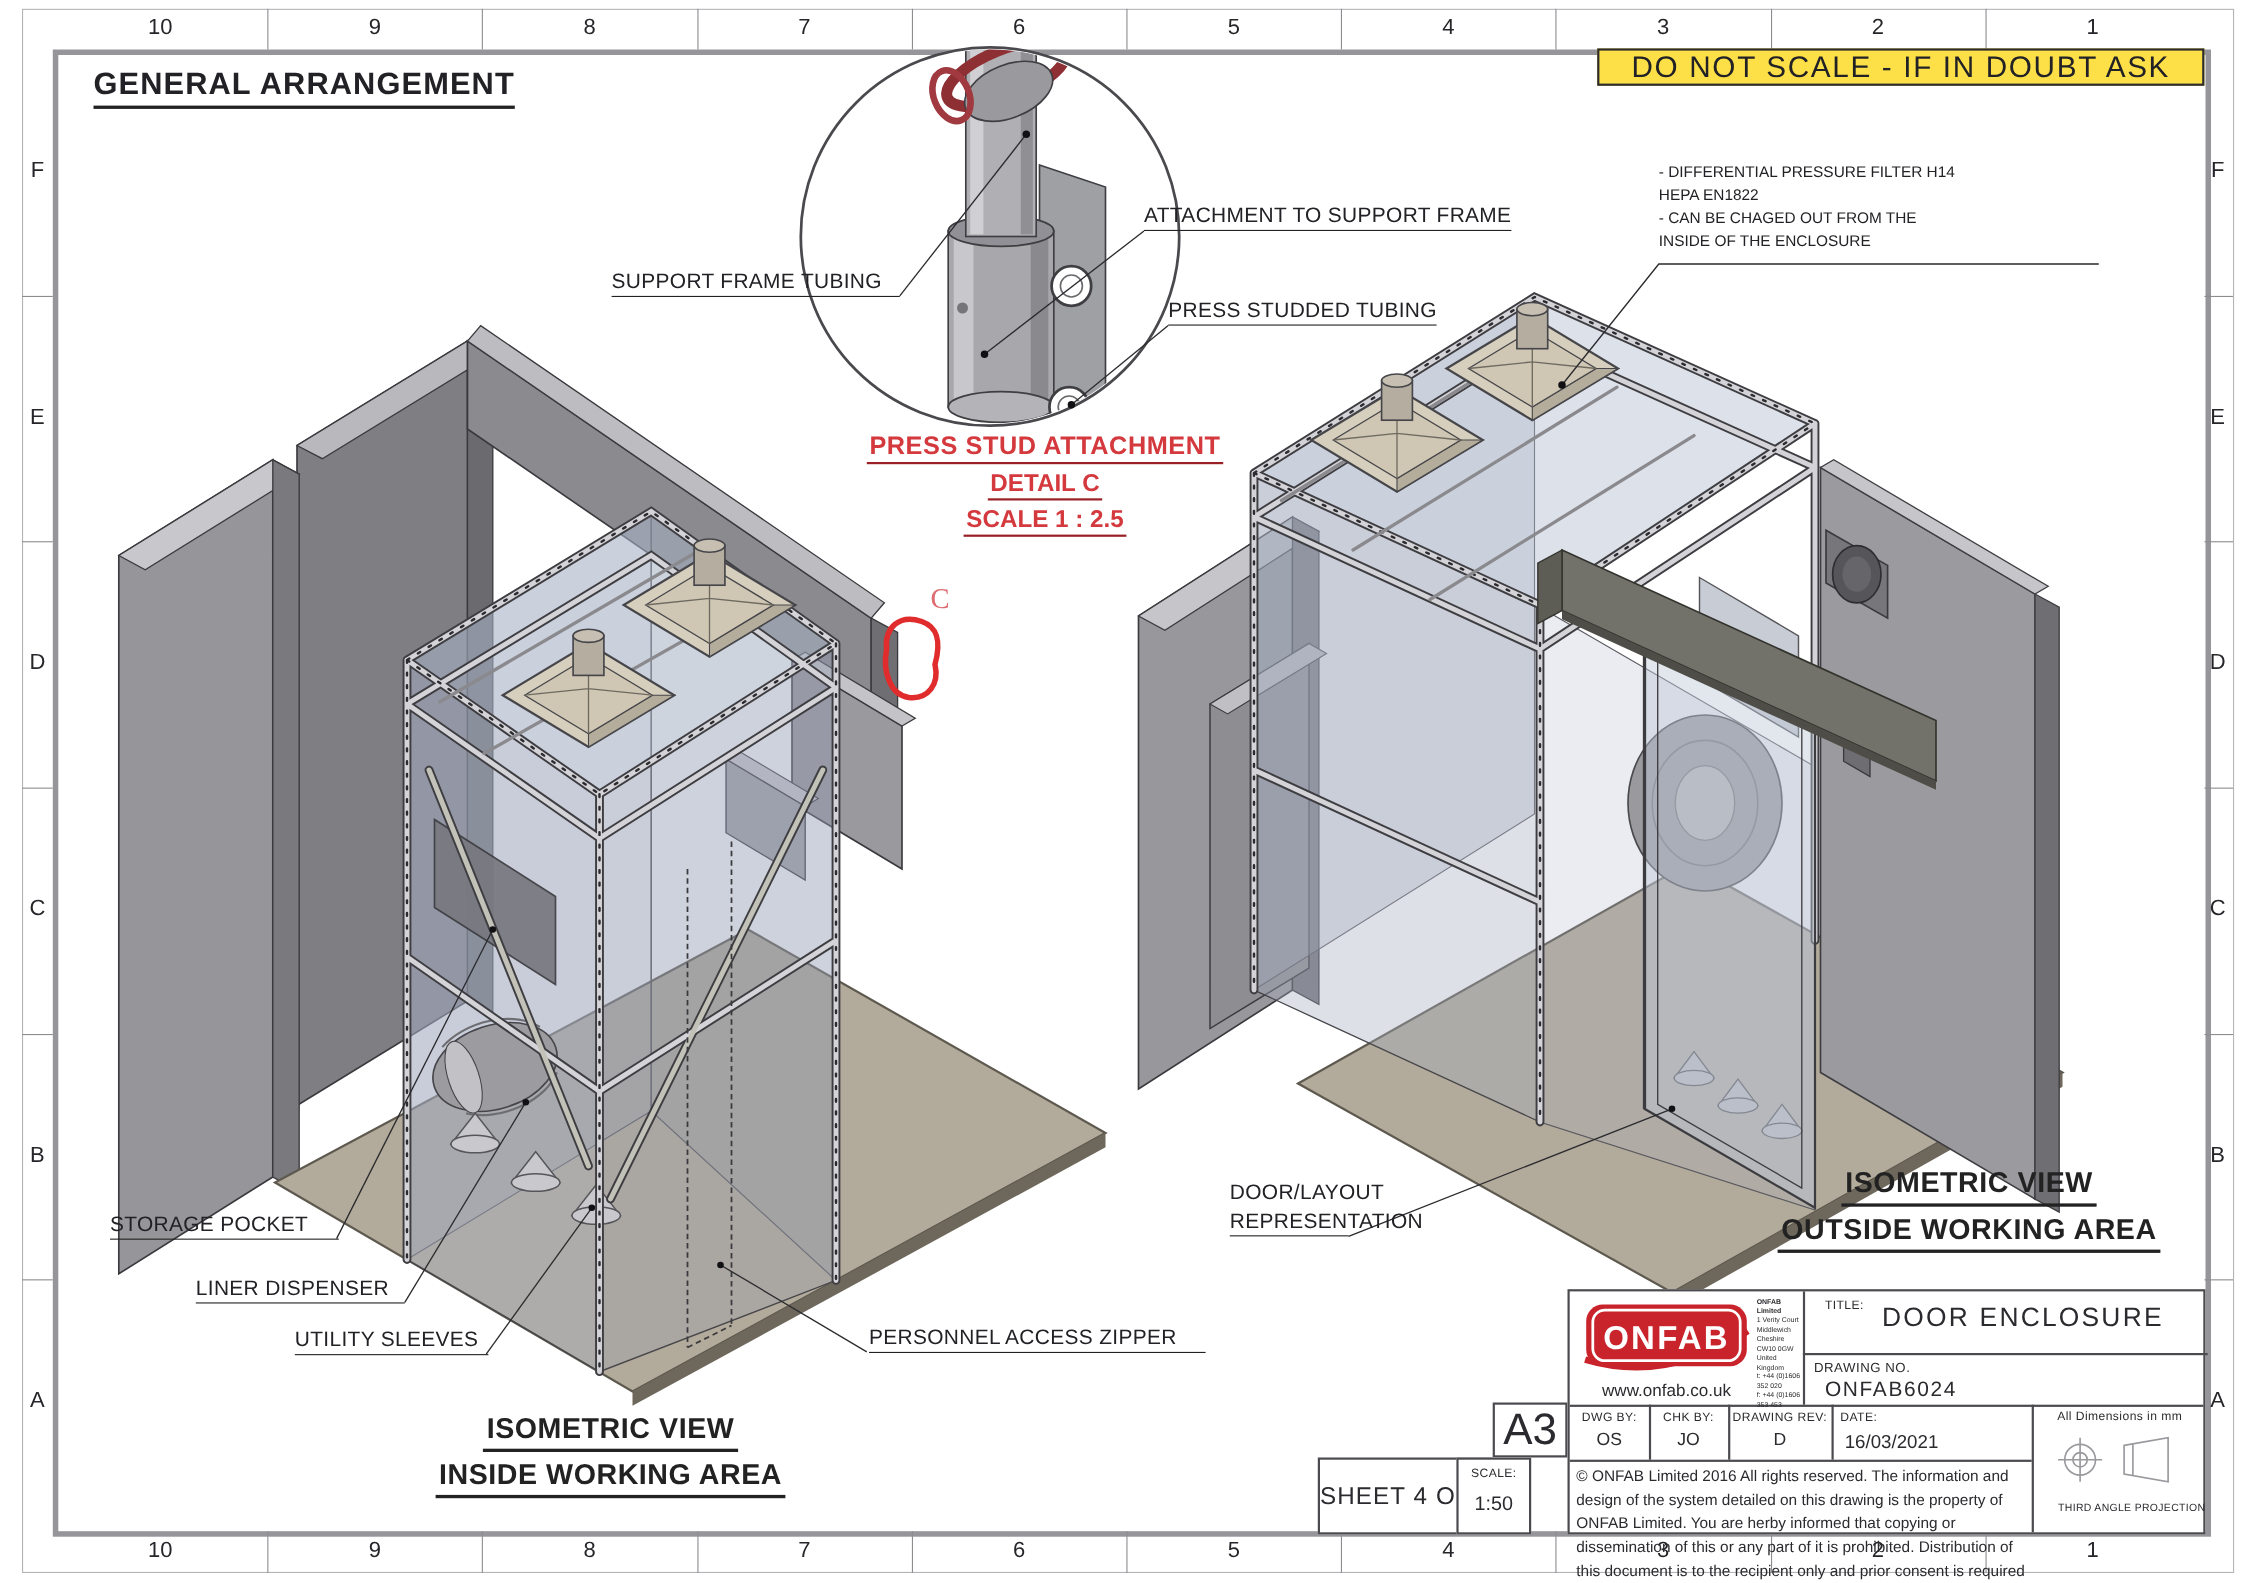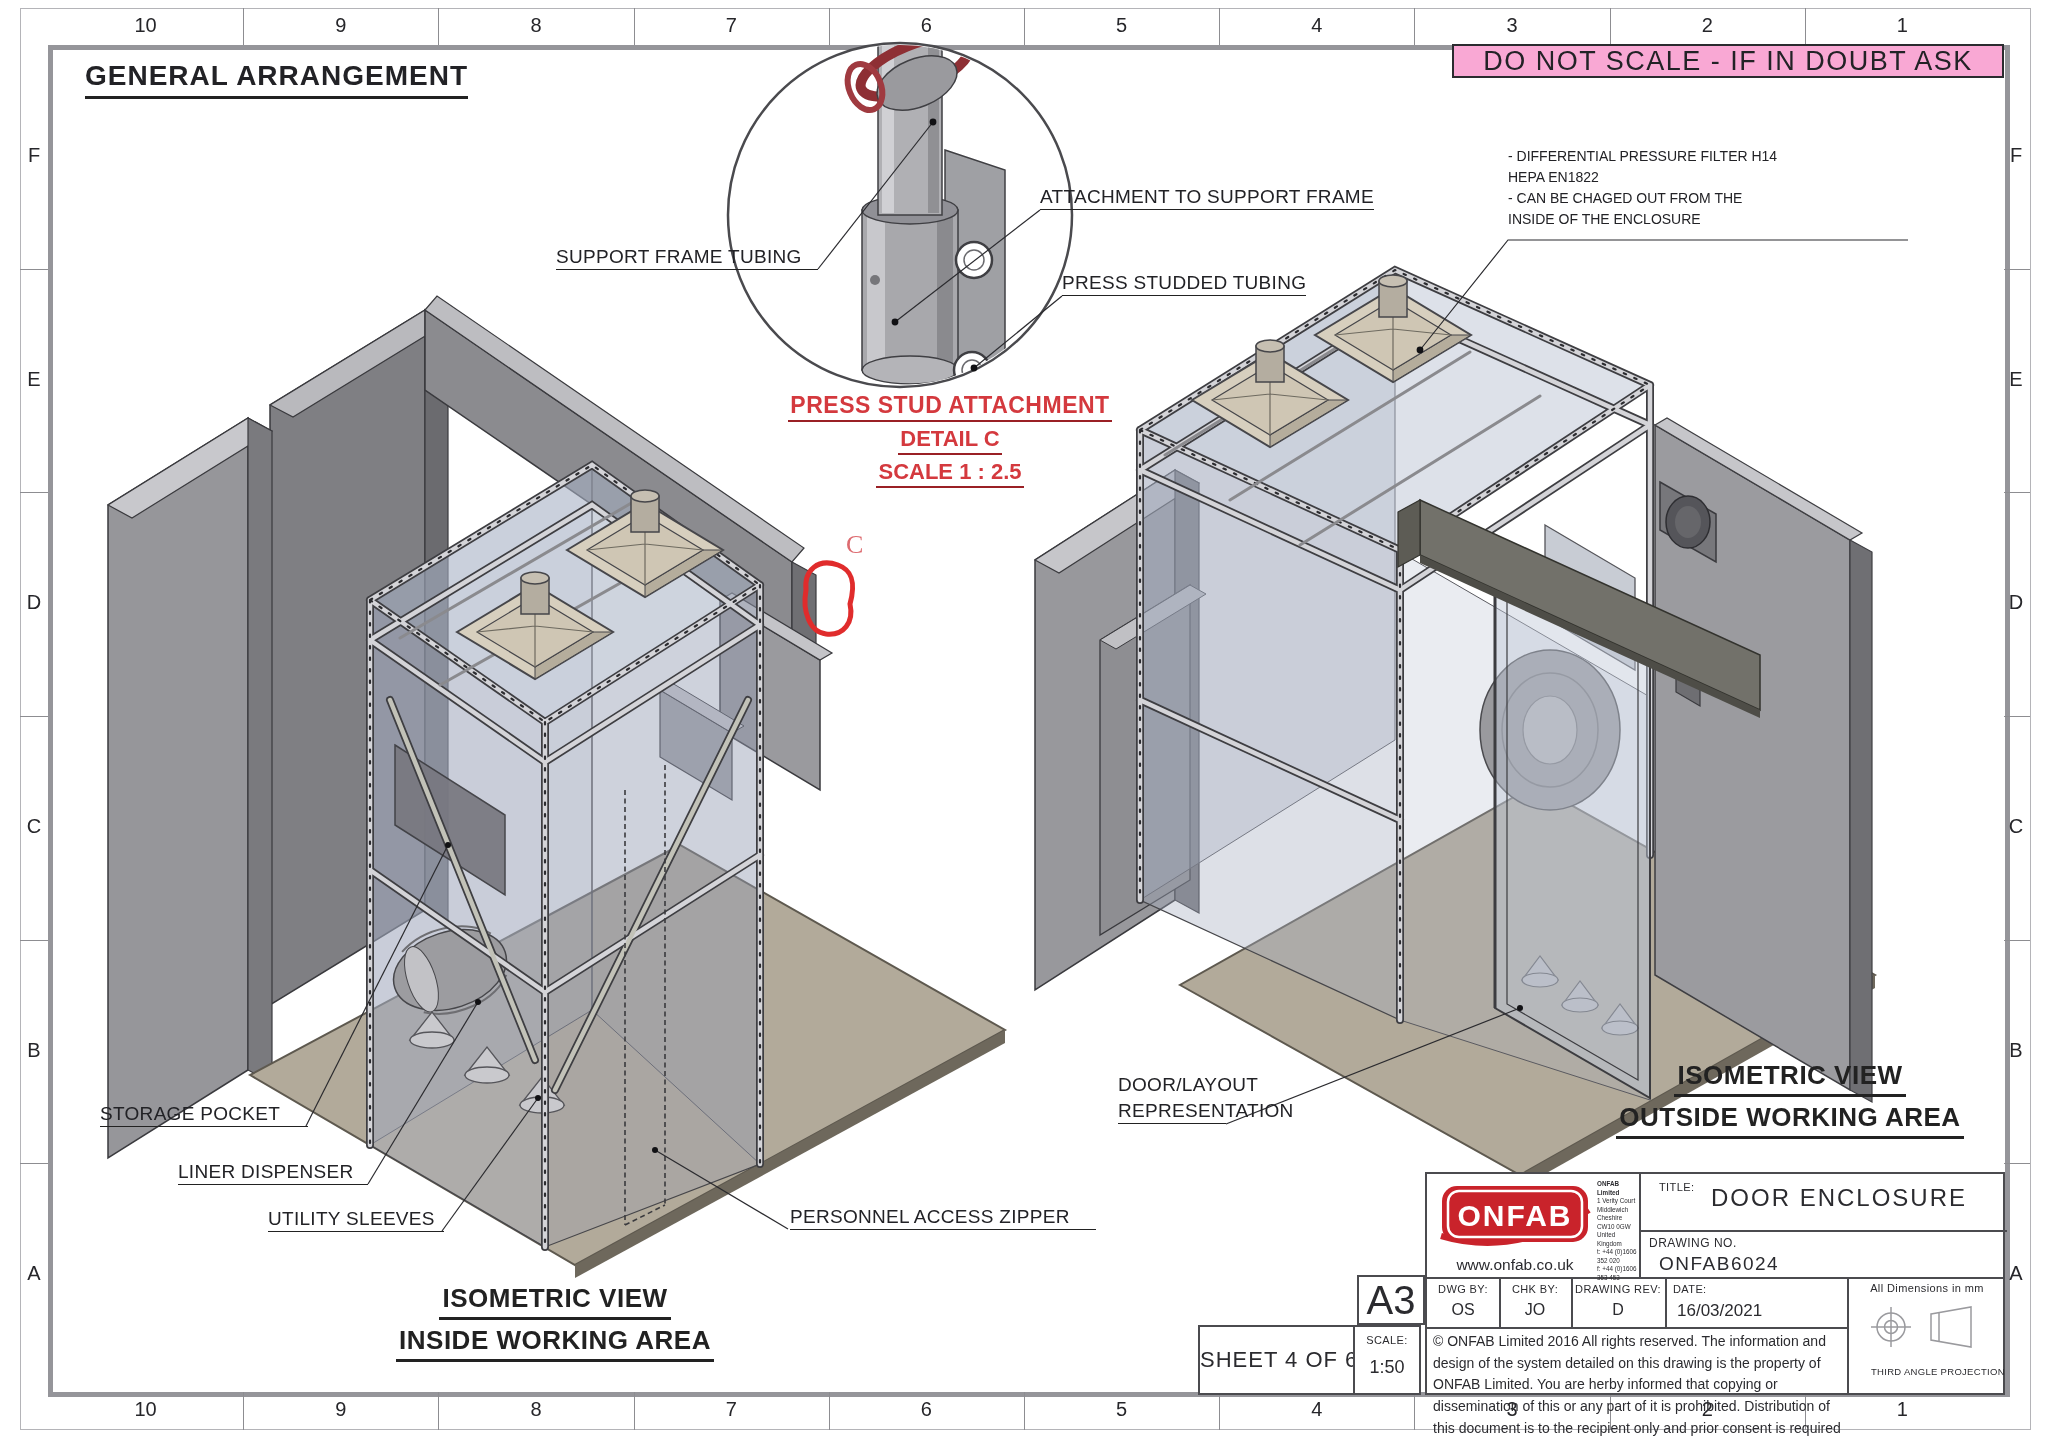--- a/index.html
+++ b/index.html
@@ -7,21 +7,21 @@
   .sheet{position:relative;width:2051px;height:1439px;background:#fff;overflow:hidden;}
   .outer-frame{position:absolute;left:20px;top:8px;width:2009px;height:1420px;border:1.5px solid #b4b4b8;}
   .inner-frame{position:absolute;left:48px;top:45px;width:1952px;height:1342px;border:5px solid #95959a;background:transparent;z-index:5;}
   .grid-label{position:absolute;text-align:center;font-size:20px;color:#26262a;z-index:6;}
   .tick-v{position:absolute;width:0;border-left:1px solid #8d8d91;z-index:6;}
   .tick-h{position:absolute;height:0;border-top:1px solid #8d8d91;z-index:6;}
   .scene{position:absolute;z-index:10;}
   .overlay{position:absolute;left:0;top:0;z-index:50;pointer-events:none;}
   .txt{position:absolute;color:#222226;white-space:nowrap;z-index:60;}
   .ga-title{font-size:28px;font-weight:bold;letter-spacing:1px;border-bottom:3.5px solid #222;padding-bottom:4px;}
-  .warning{font-size:27px;letter-spacing:1.5px;border:2px solid #2b2b2f;padding:0 12px;background:#f9a8d4;height:30px;line-height:30px;}
+  .warning{font-size:27px;letter-spacing:1.5px;border:2px solid #2b2b2f;padding:0 12px;background:#fde047;height:30px;line-height:30px;}
   .lbl{font-size:19px;letter-spacing:.3px;}
   .lbl-u{border-bottom:1.3px solid #222;padding-bottom:1px;}
   .note{font-size:14px;line-height:21px;}
   .red-block{position:absolute;z-index:60;text-align:center;color:#d4393e;font-weight:bold;}
   .red-block .r1{font-size:23px;letter-spacing:.5px;}
   .red-block .r2{font-size:22px;}
   .red-block span{border-bottom:2.5px solid #9a2025;padding:0 2px 2px;}
   .red-block div{margin-bottom:7px;}
   .c-marker{font-size:26px;color:#dd6b70;font-family:"Liberation Serif",serif;}
   .cap{position:absolute;z-index:60;text-align:center;font-weight:bold;font-size:26px;color:#222;letter-spacing:.5px;}
@@ -312,21 +312,21 @@
   </svg>
 
   <div class="tb" style="left:1198px;top:1325px;width:159px;height:70px;">
     <div class="tb-txt" style="left:0;top:0;width:100%;height:66px;line-height:66px;text-align:center;font-size:22px;letter-spacing:1px;">SHEET 4 OF 6</div>
   </div>
 
   <div class="tb" style="left:1357px;top:1275px;width:68px;height:50px;">
     <div class="tb-txt" style="left:0;top:0;width:100%;height:46px;line-height:46px;text-align:center;font-size:40px;">A3</div>
   </div>
 
-  <div class="tb" style="left:1353px;top:1325px;width:68px;height:70px;">
+  <div class="tb" style="left:1324px;top:1325px;width:68px;height:70px;">
     <div class="tb-txt small-cap" style="left:0;top:7px;width:100%;text-align:center;">SCALE:</div>
     <div class="tb-txt" style="left:0;top:30px;width:100%;text-align:center;font-size:18px;">1:50</div>
   </div>
 
   <div class="tb" style="left:1425px;top:1172px;width:580px;height:223px;">
 
     <div class="tb-line" style="left:212px;top:0;width:1.5px;height:103px;"></div>
     <div class="tb-line" style="left:0;top:103px;width:100%;height:1.5px;"></div>
     <div class="tb-line" style="left:212px;top:56px;width:368px;height:1.5px;"></div>
     <div class="tb-line" style="left:72px;top:103px;width:1.5px;height:50px;"></div>

